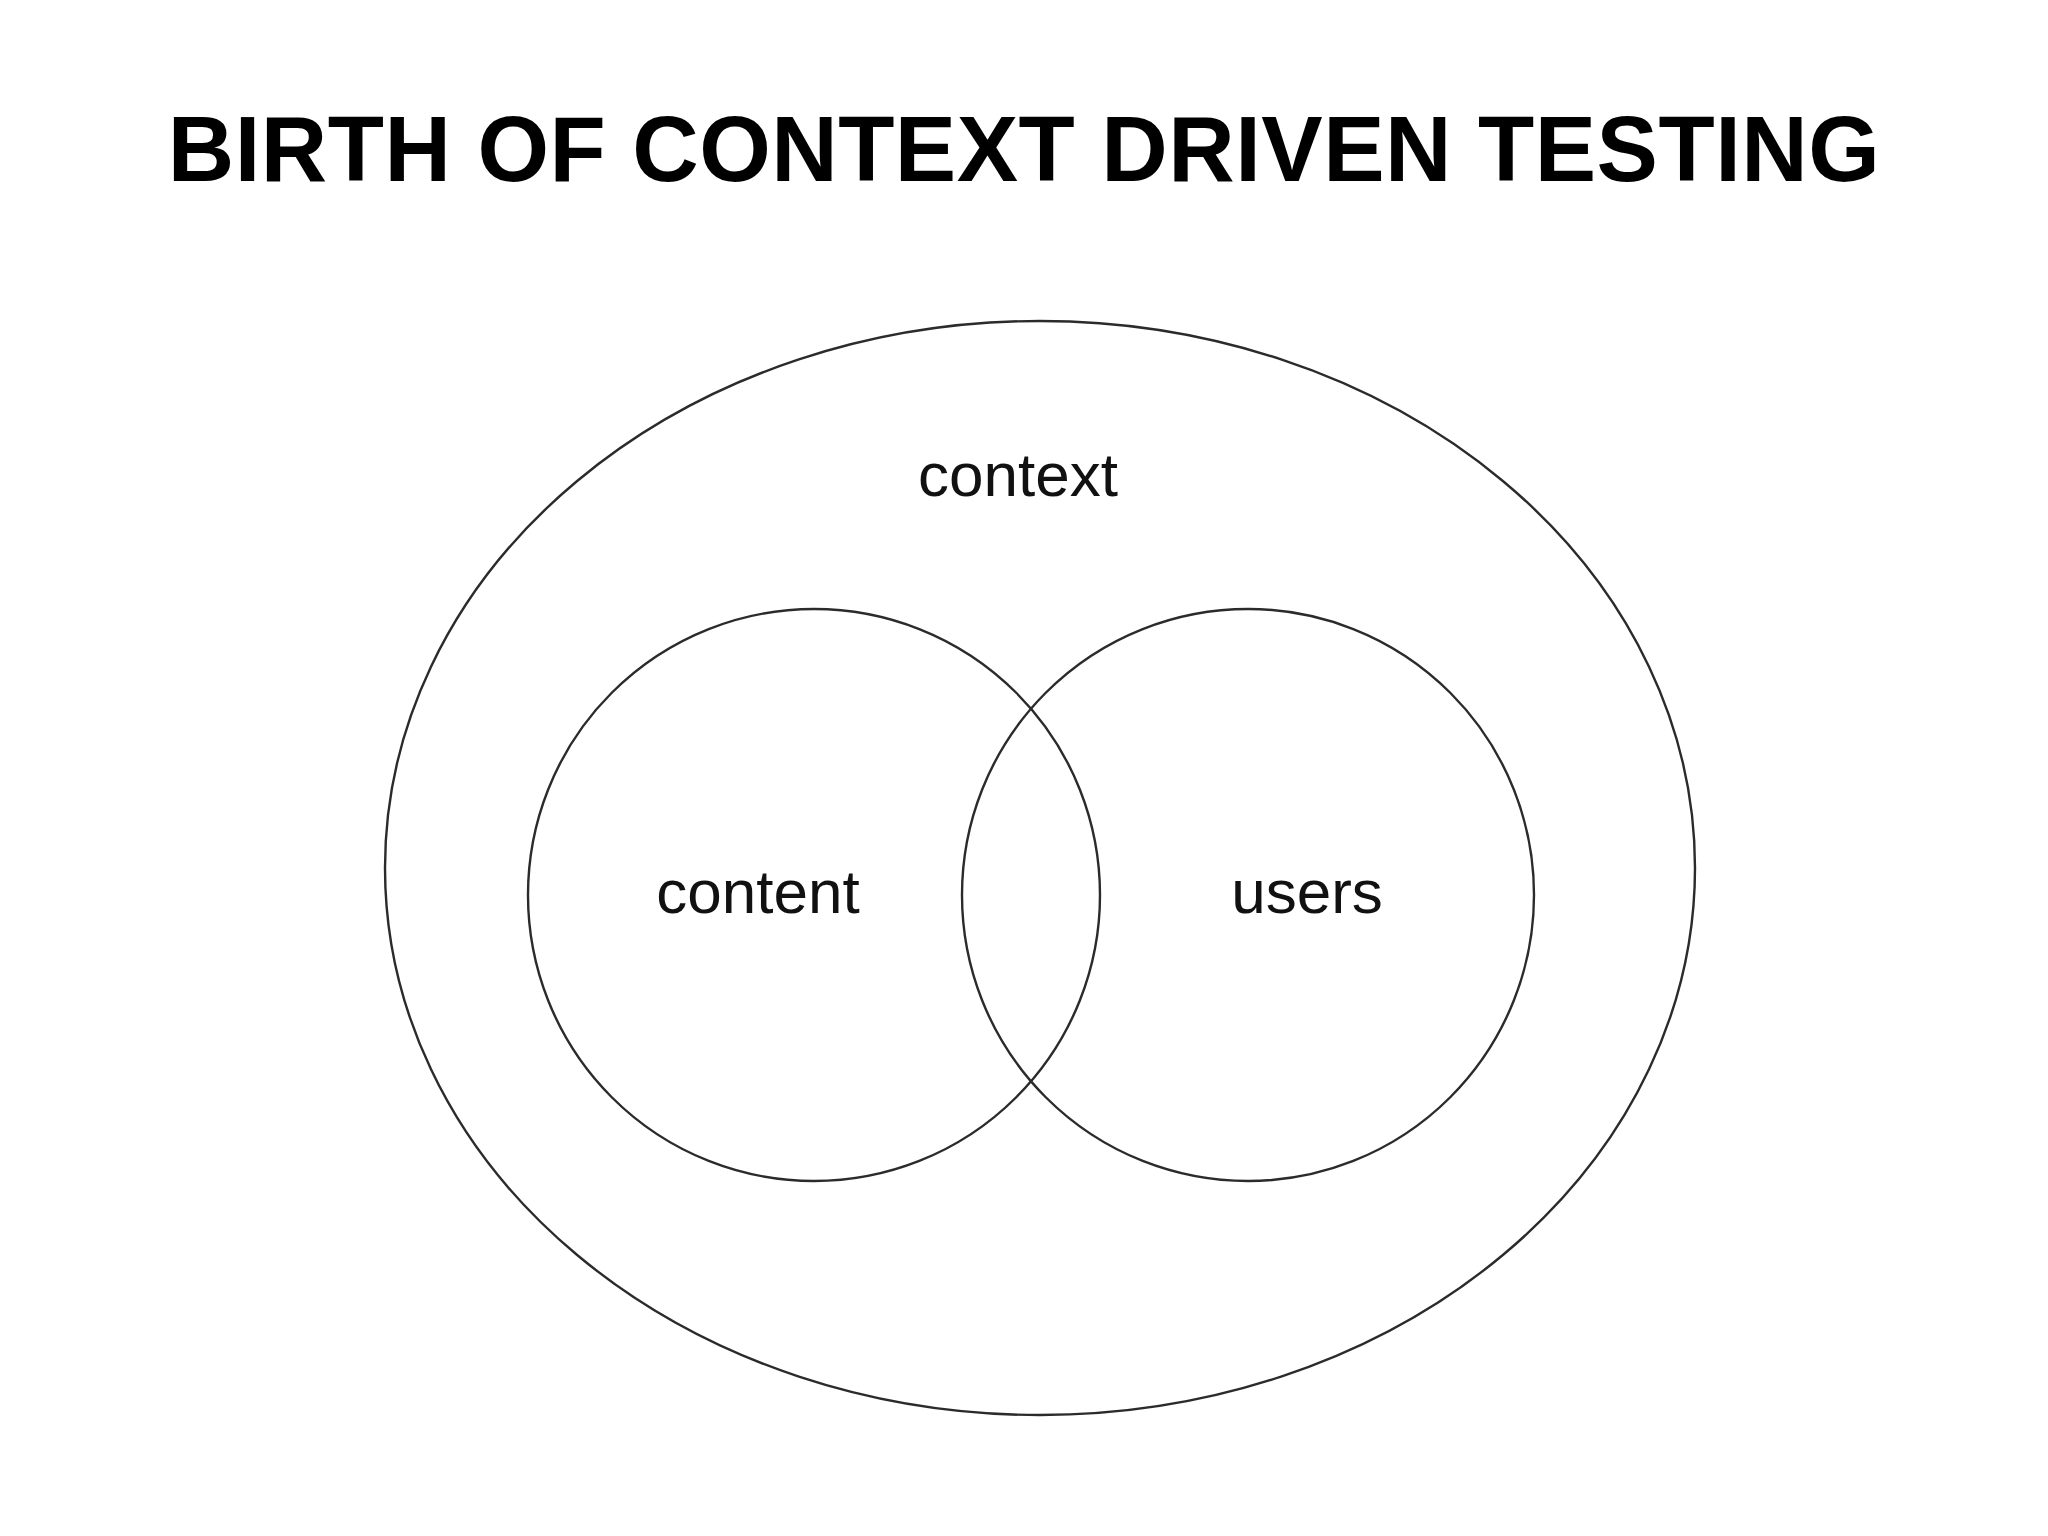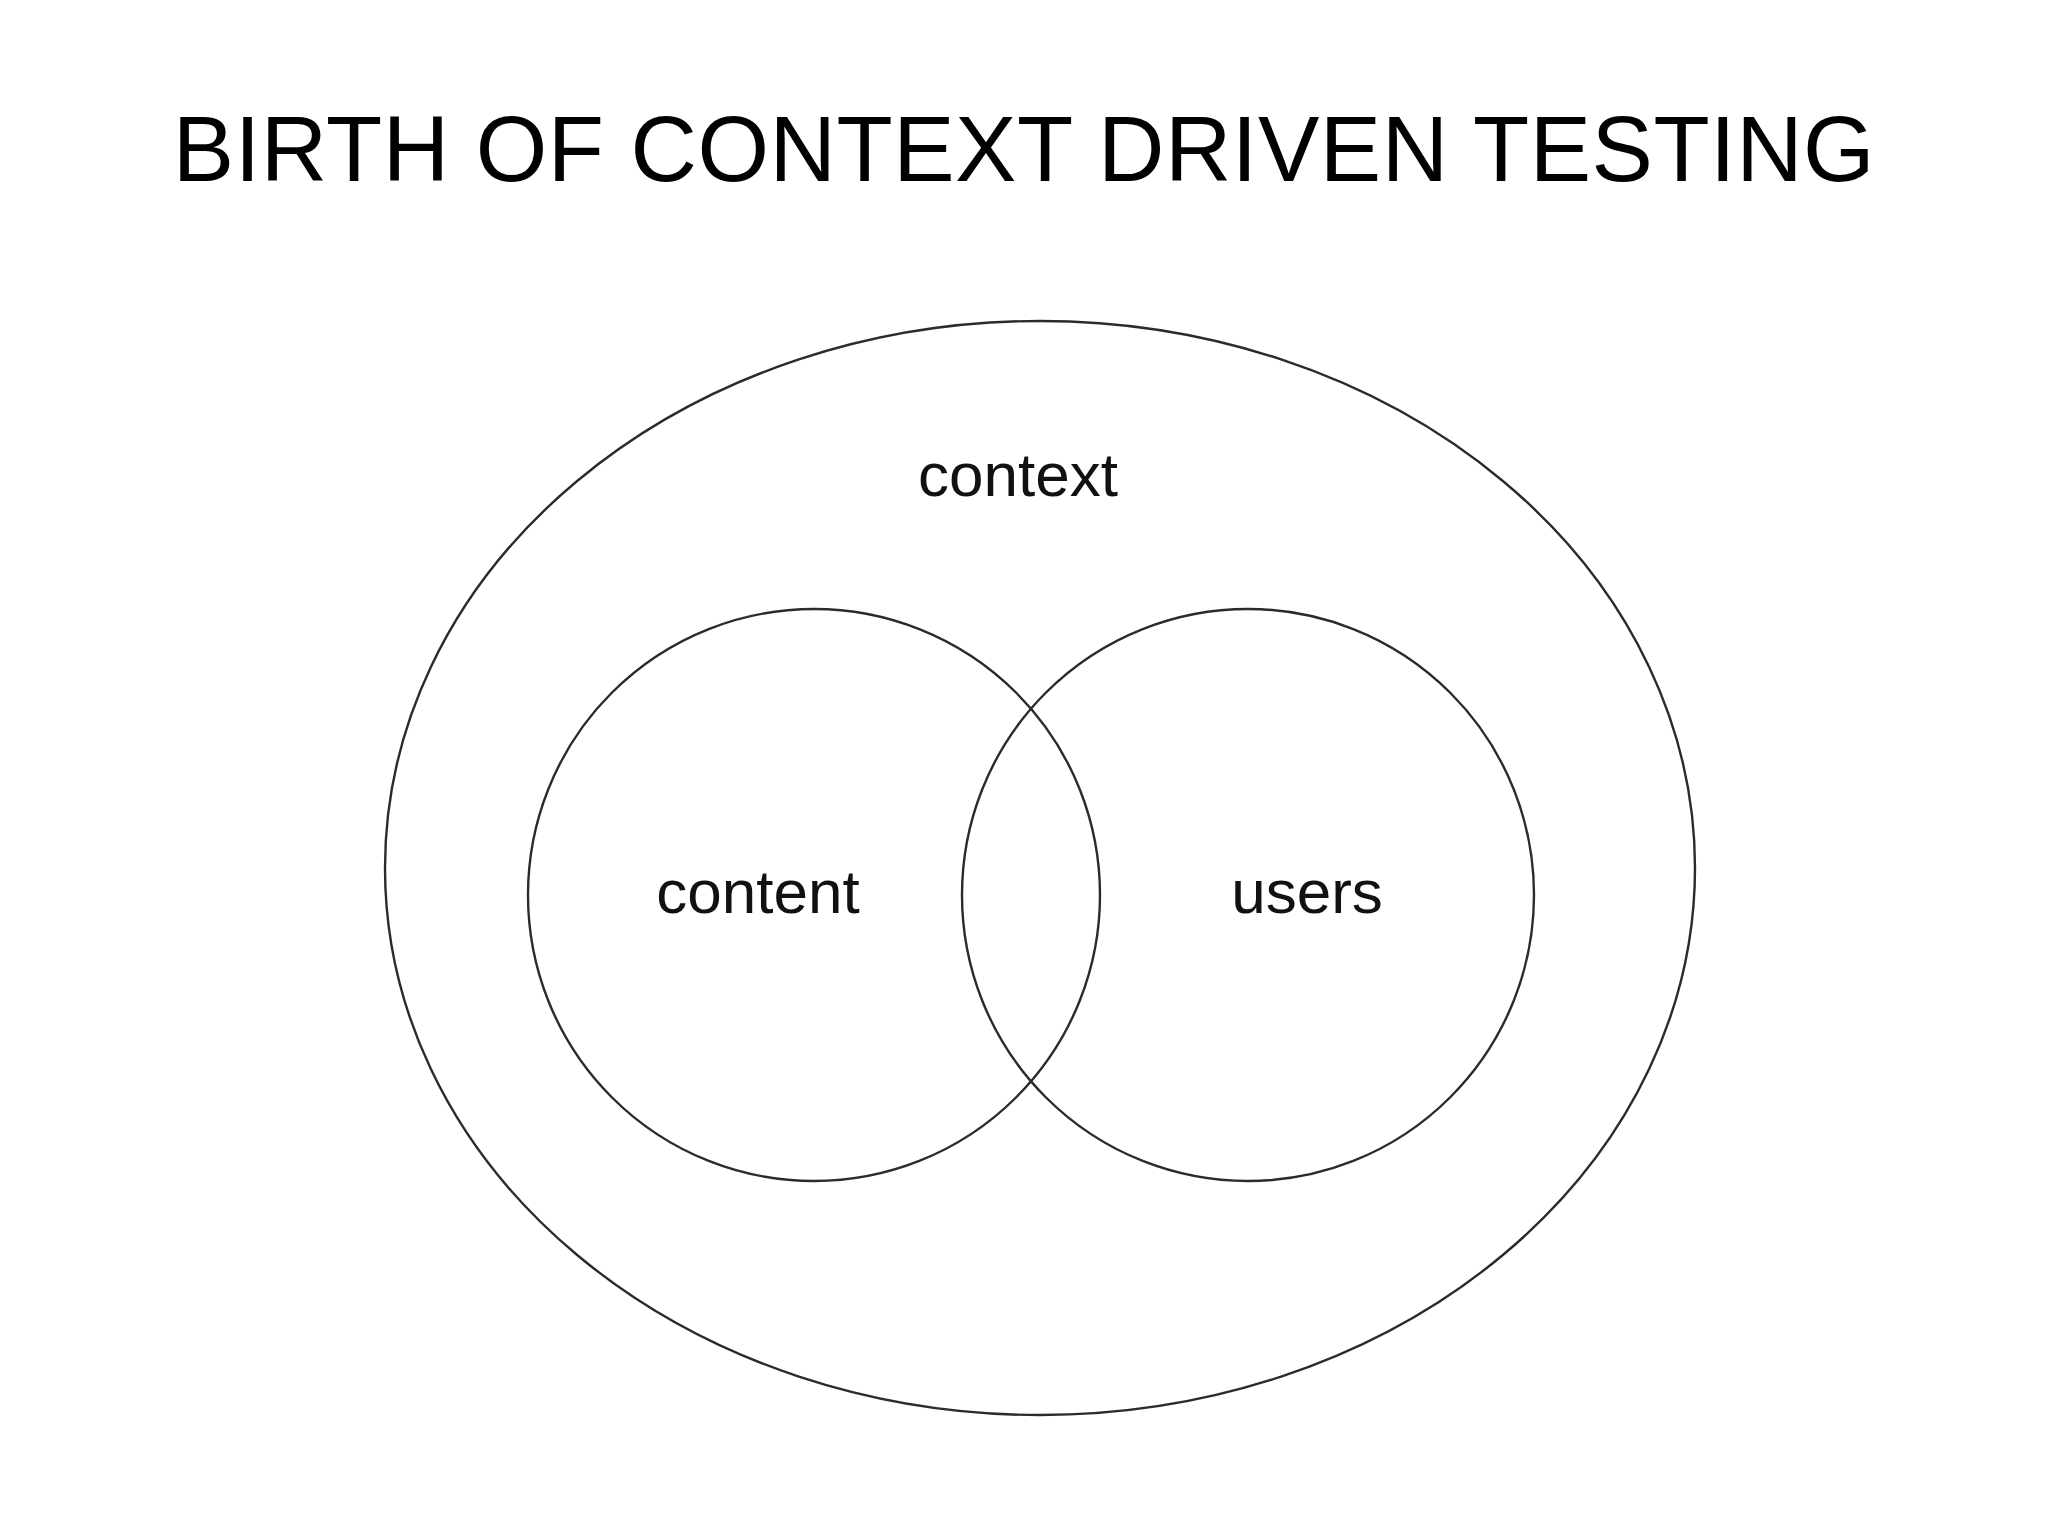--- a/index.html
+++ b/index.html
@@ -27,21 +27,21 @@
 
   
   #slide-title {
     position: absolute;
     left: 0;
     top: 103px;
     width: 2048px;
     text-align: center;
     font-family: "Liberation Sans", sans-serif;
     font-size: 92px;
-    font-weight: 400;
+    font-weight: 700;
     letter-spacing: 0.5px;
     color: #000000;
     line-height: 1.0;
     white-space: nowrap;
   }
 
   
   #venn-diagram {
     position: absolute;
     left: 0px;

